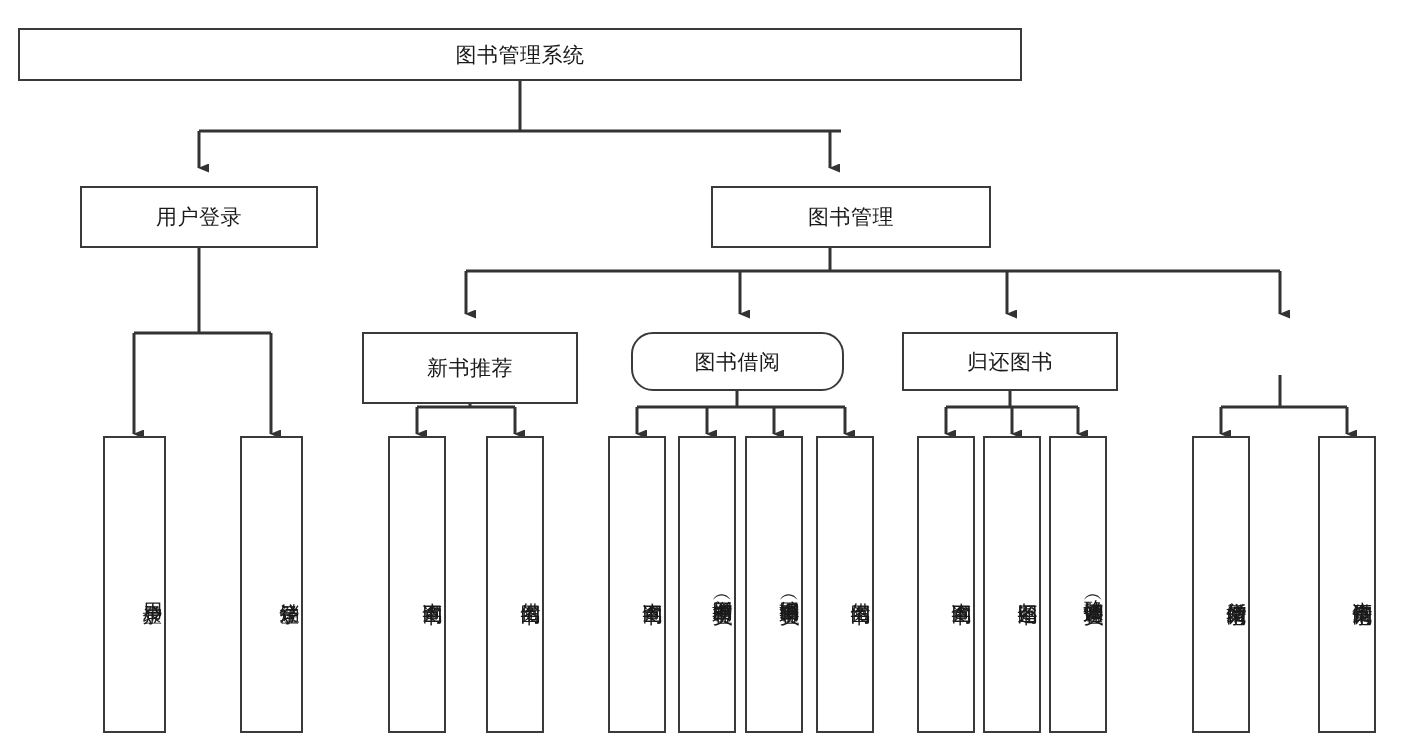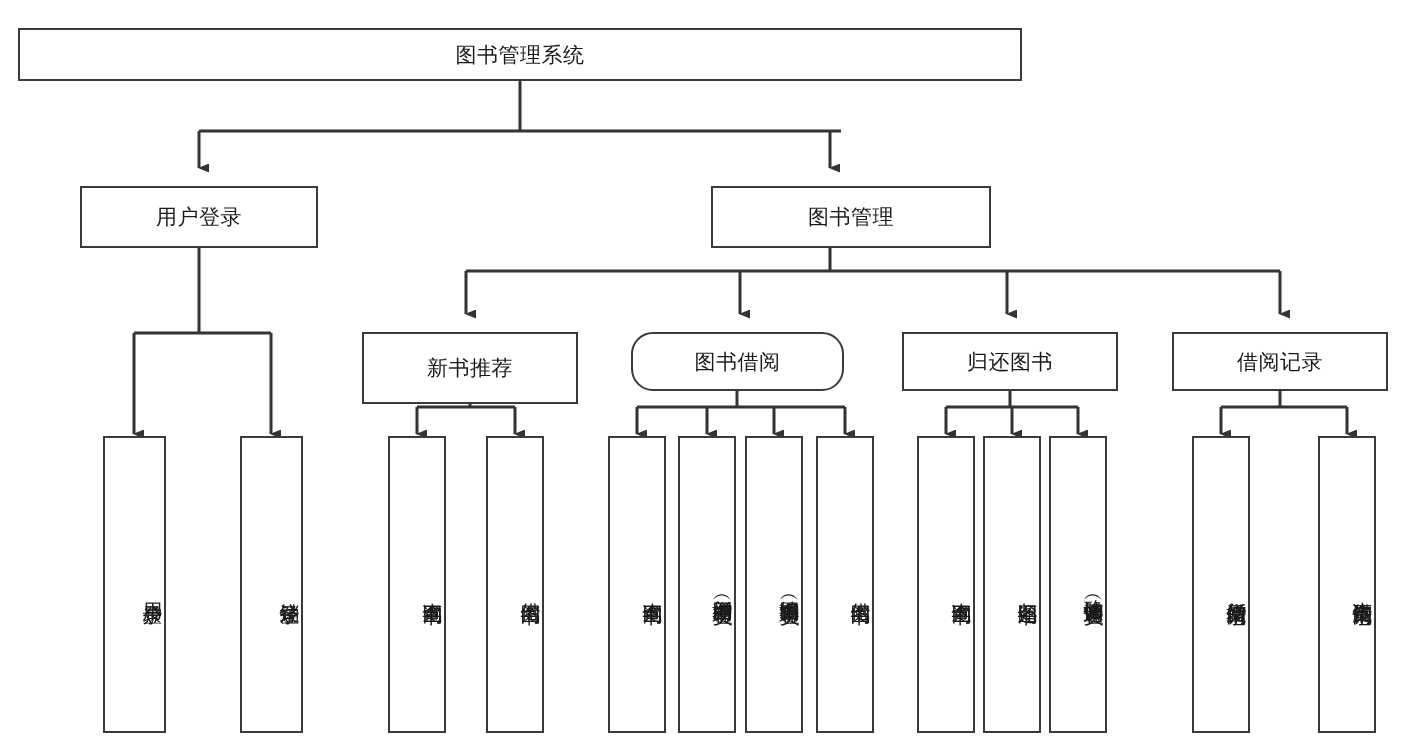--- a/index.html
+++ b/index.html
@@ -138,23 +138,20 @@
 
   <div class="node node-h" style="left:362px; top:316px; width:216px; height:72px;">
     <span>新书推荐</span>
   </div>
   <div class="node node-h" style="left:631px; top:316px; width:213px; height:59px;border-radius:22px;">
     <span>图书借阅</span>
   </div>
   <div class="node node-h" style="left:902px; top:316px; width:216px; height:59px;">
     <span>归还图书</span>
   </div>
-  <div class="node node-h" style="left:1172px; top:316px; width:216px; height:59px;">
-    <span>借阅记录</span>
-  </div>
 
   <div class="node node-v" style="left:103px; top:436px; width:63px; height:297px;">
     <span class="vtext">用户登录</span>
   </div>
   <div class="node node-v" style="left:240px; top:436px; width:63px; height:297px;">
     <span class="vtext">注销登录</span>
   </div>
 
   <div class="node node-v" style="left:388px; top:436px; width:58px; height:297px;">
     <span class="vtext">查询图书</span>

